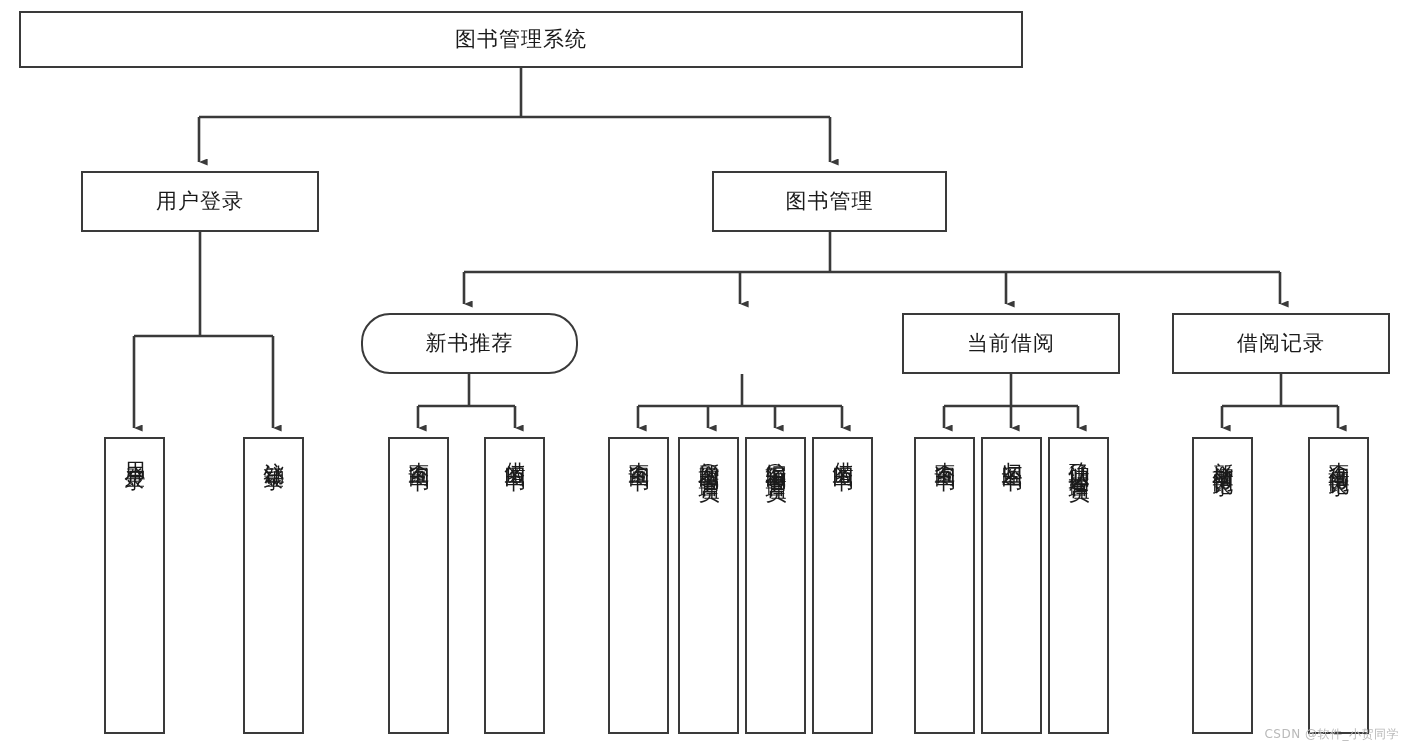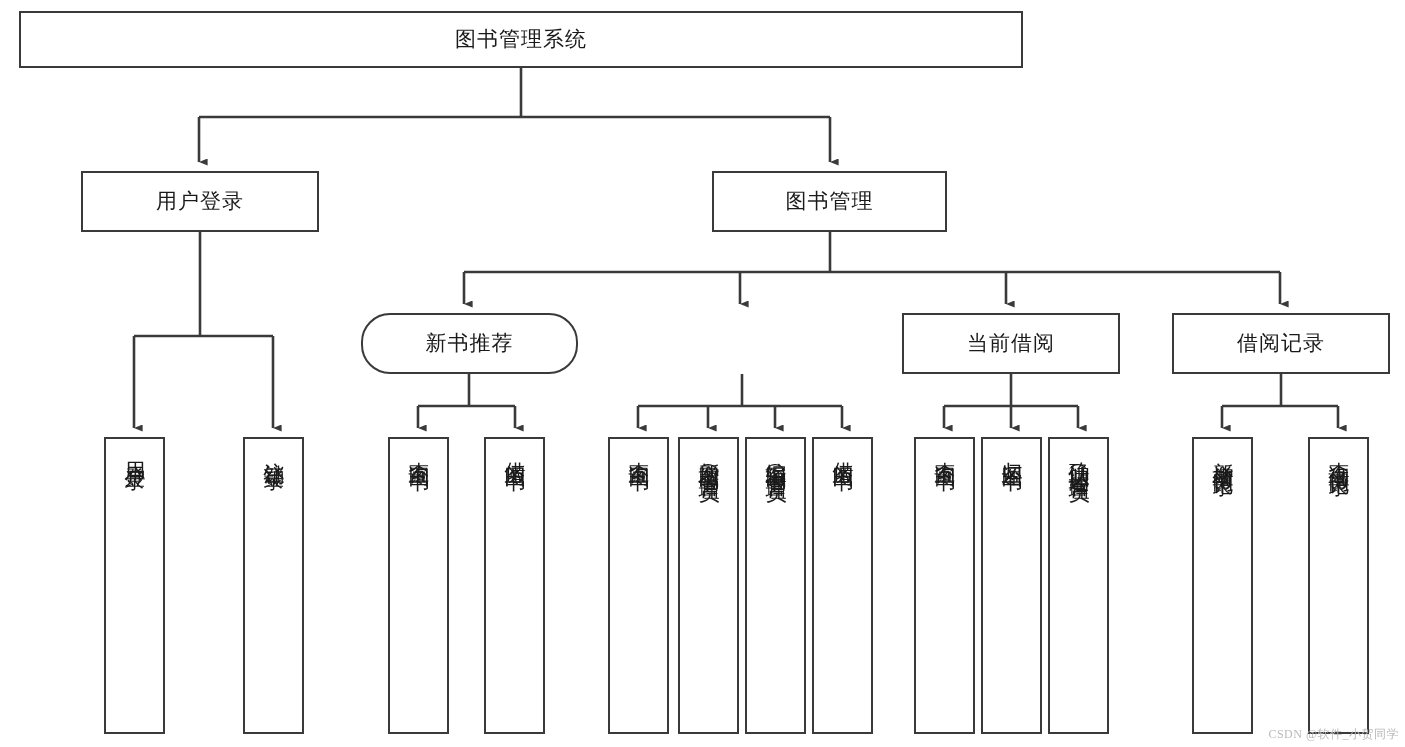--- a/index.html
+++ b/index.html
@@ -11,21 +11,20 @@
     width: 1405px;
     height: 747px;
     font-family: "DejaVu Sans", "Liberation Sans", sans-serif;
     overflow: hidden;
     position: relative;
   }
   #diagram-root {
     position: relative;
     width: 1405px;
     height: 747px;
-    font-family: Liberation Serif, serif;
   }
   svg#flow-svg {
     position: absolute;
     top: 0;
     left: 0;
     width: 1405px;
     height: 747px;
   }
   .node-box {
     position: absolute;

